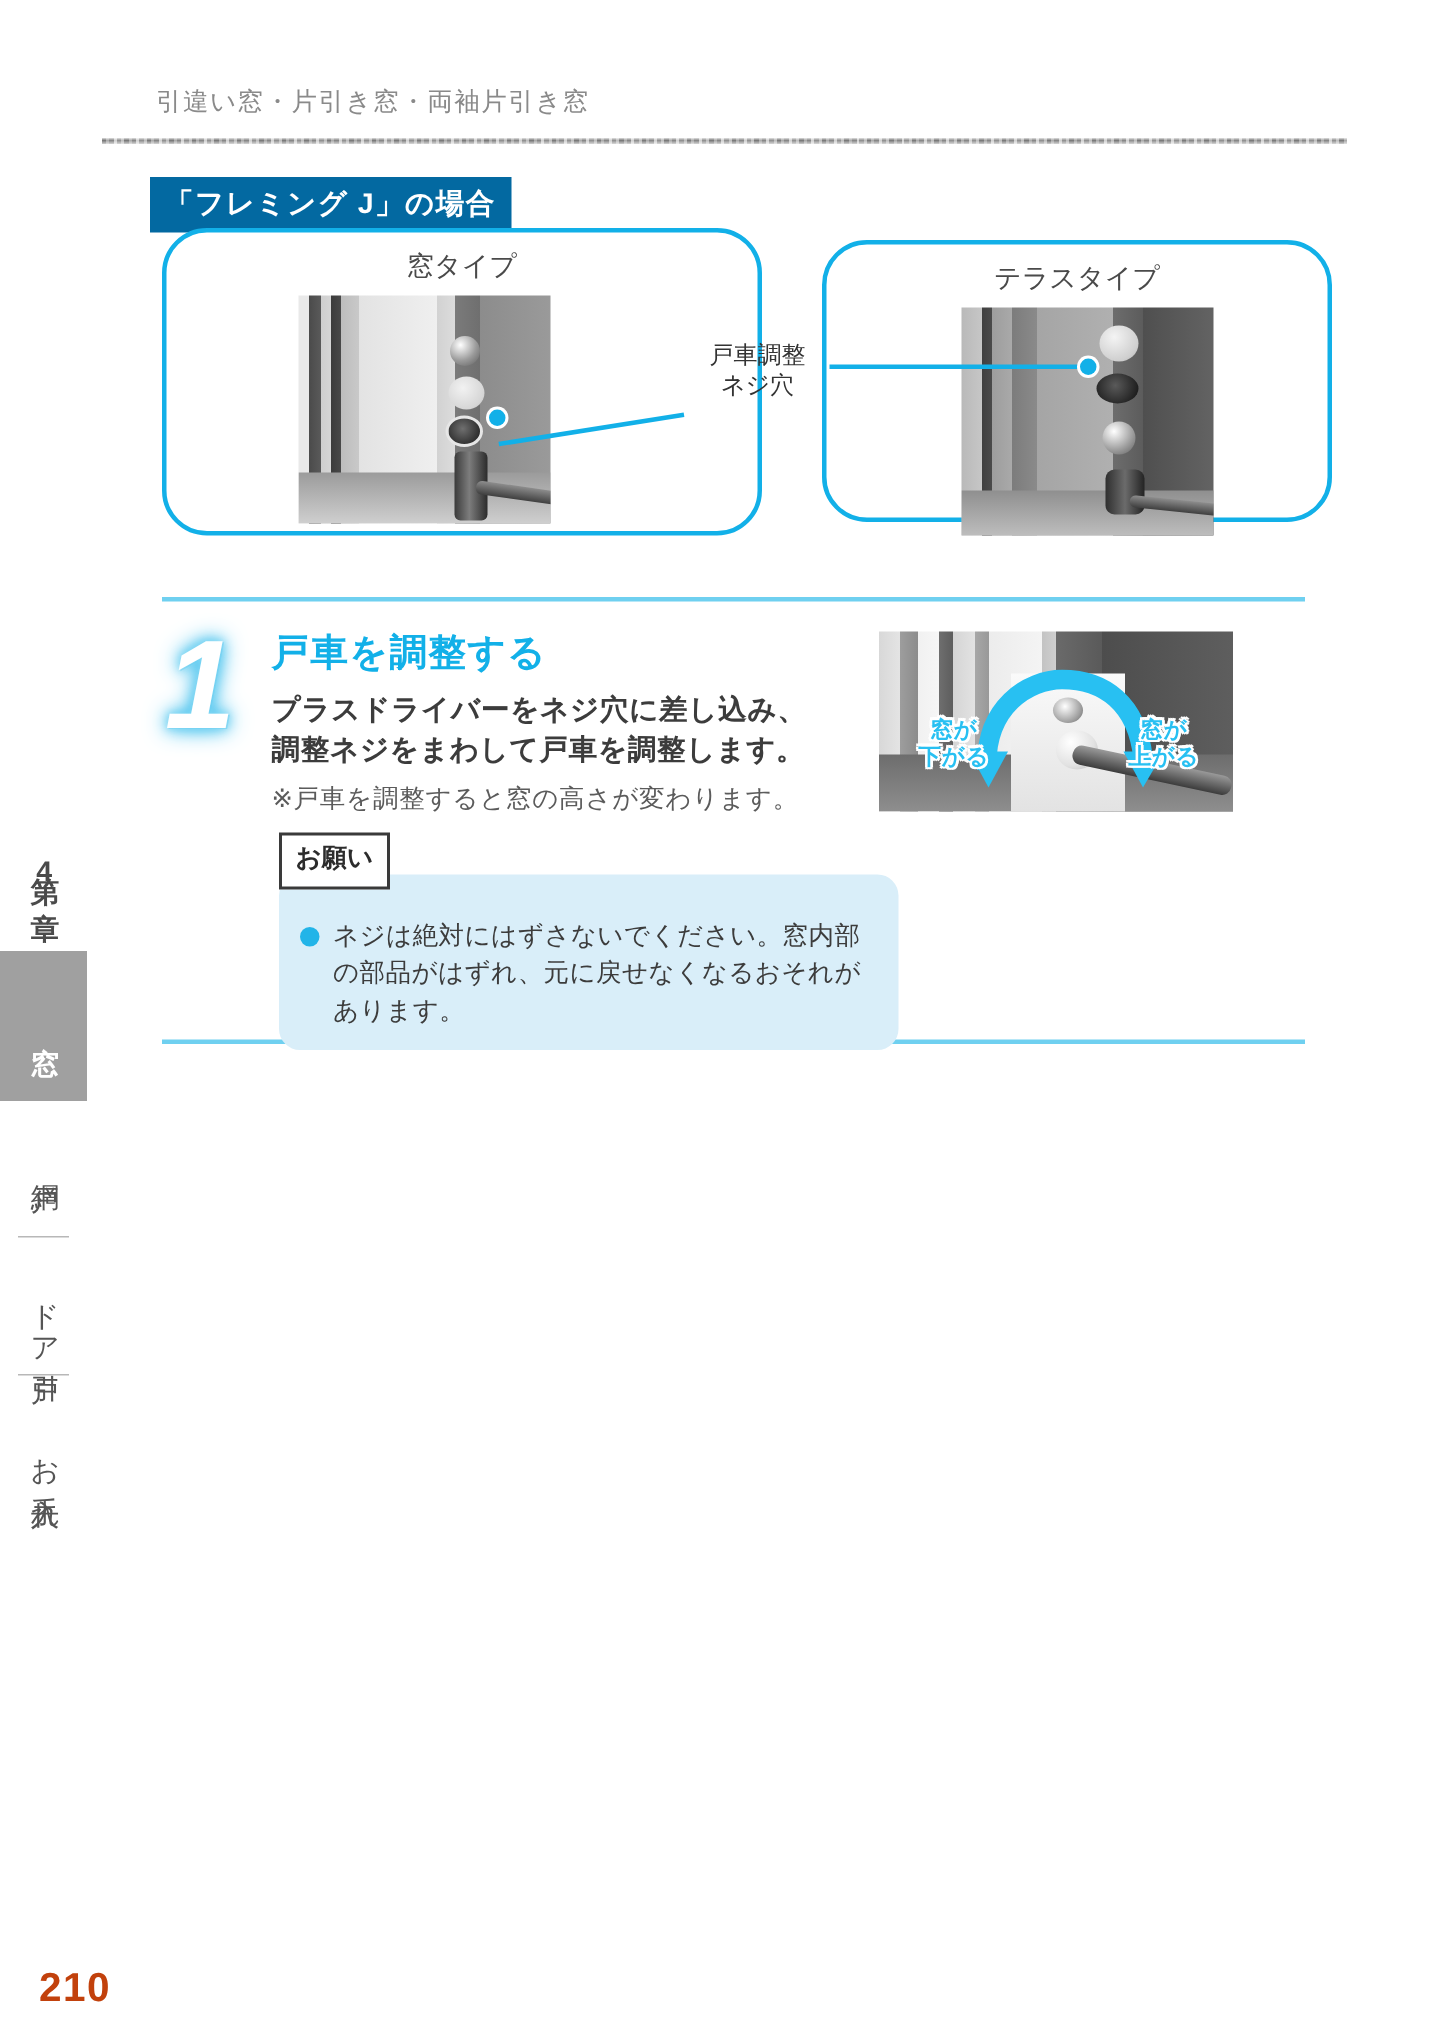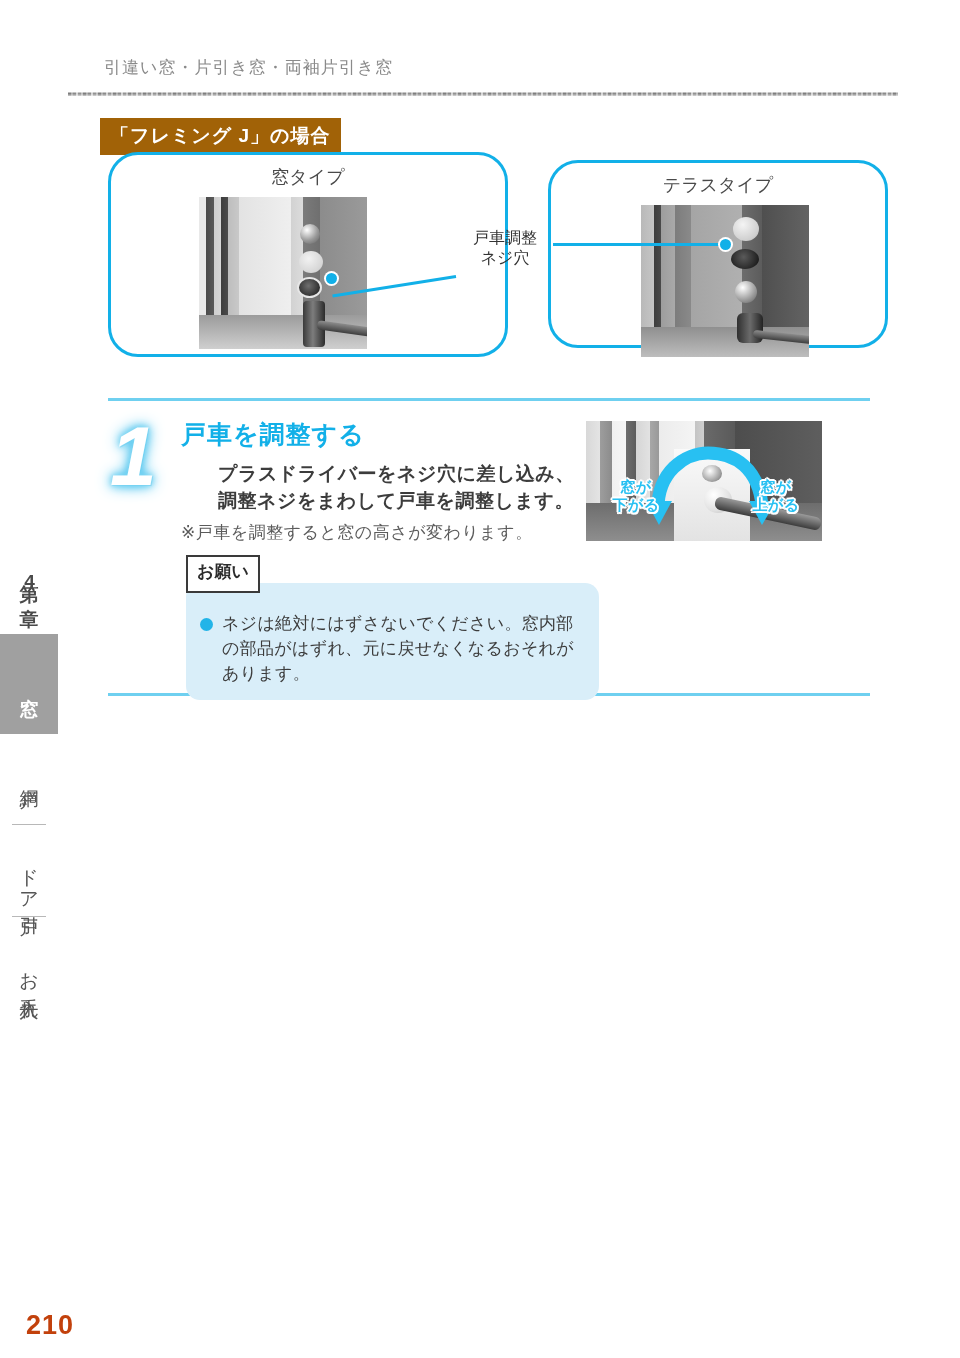--- a/index.html
+++ b/index.html
@@ -101,21 +101,21 @@
     opacity: .85;
     mask-image: linear-gradient(180deg, rgba(0,0,0,.25), #000 40%, rgba(0,0,0,.35));
     -webkit-mask-image: linear-gradient(180deg, rgba(0,0,0,.25), #000 40%, rgba(0,0,0,.35));
   }
 
   
   .section-banner {
     position: absolute;
     left: 100px;
     top: 118px;
-    background: #a16207;
+    background: #0369a1;
     color: #ffffff;
     font-size: 19px;
     font-weight: bold;
     letter-spacing: 1px;
     padding: 5px 10px 6px 10px;
   }
 
   
   .type-box {
     position: absolute;
@@ -303,21 +303,20 @@
   .step-body {
     position: absolute;
     left: 181px;
     top: 460px;
     width: 372px;
     font-size: 19px;
     line-height: 27px;
     font-weight: bold;
     color: #3c3c3c;
     letter-spacing: .5px;
-    margin-left: 37px;
   }
   .step-note {
     position: absolute;
     left: 181px;
     top: 521px;
     width: 380px;
     font-size: 17px;
     color: #5b5b5b;
     letter-spacing: .5px;
   }

